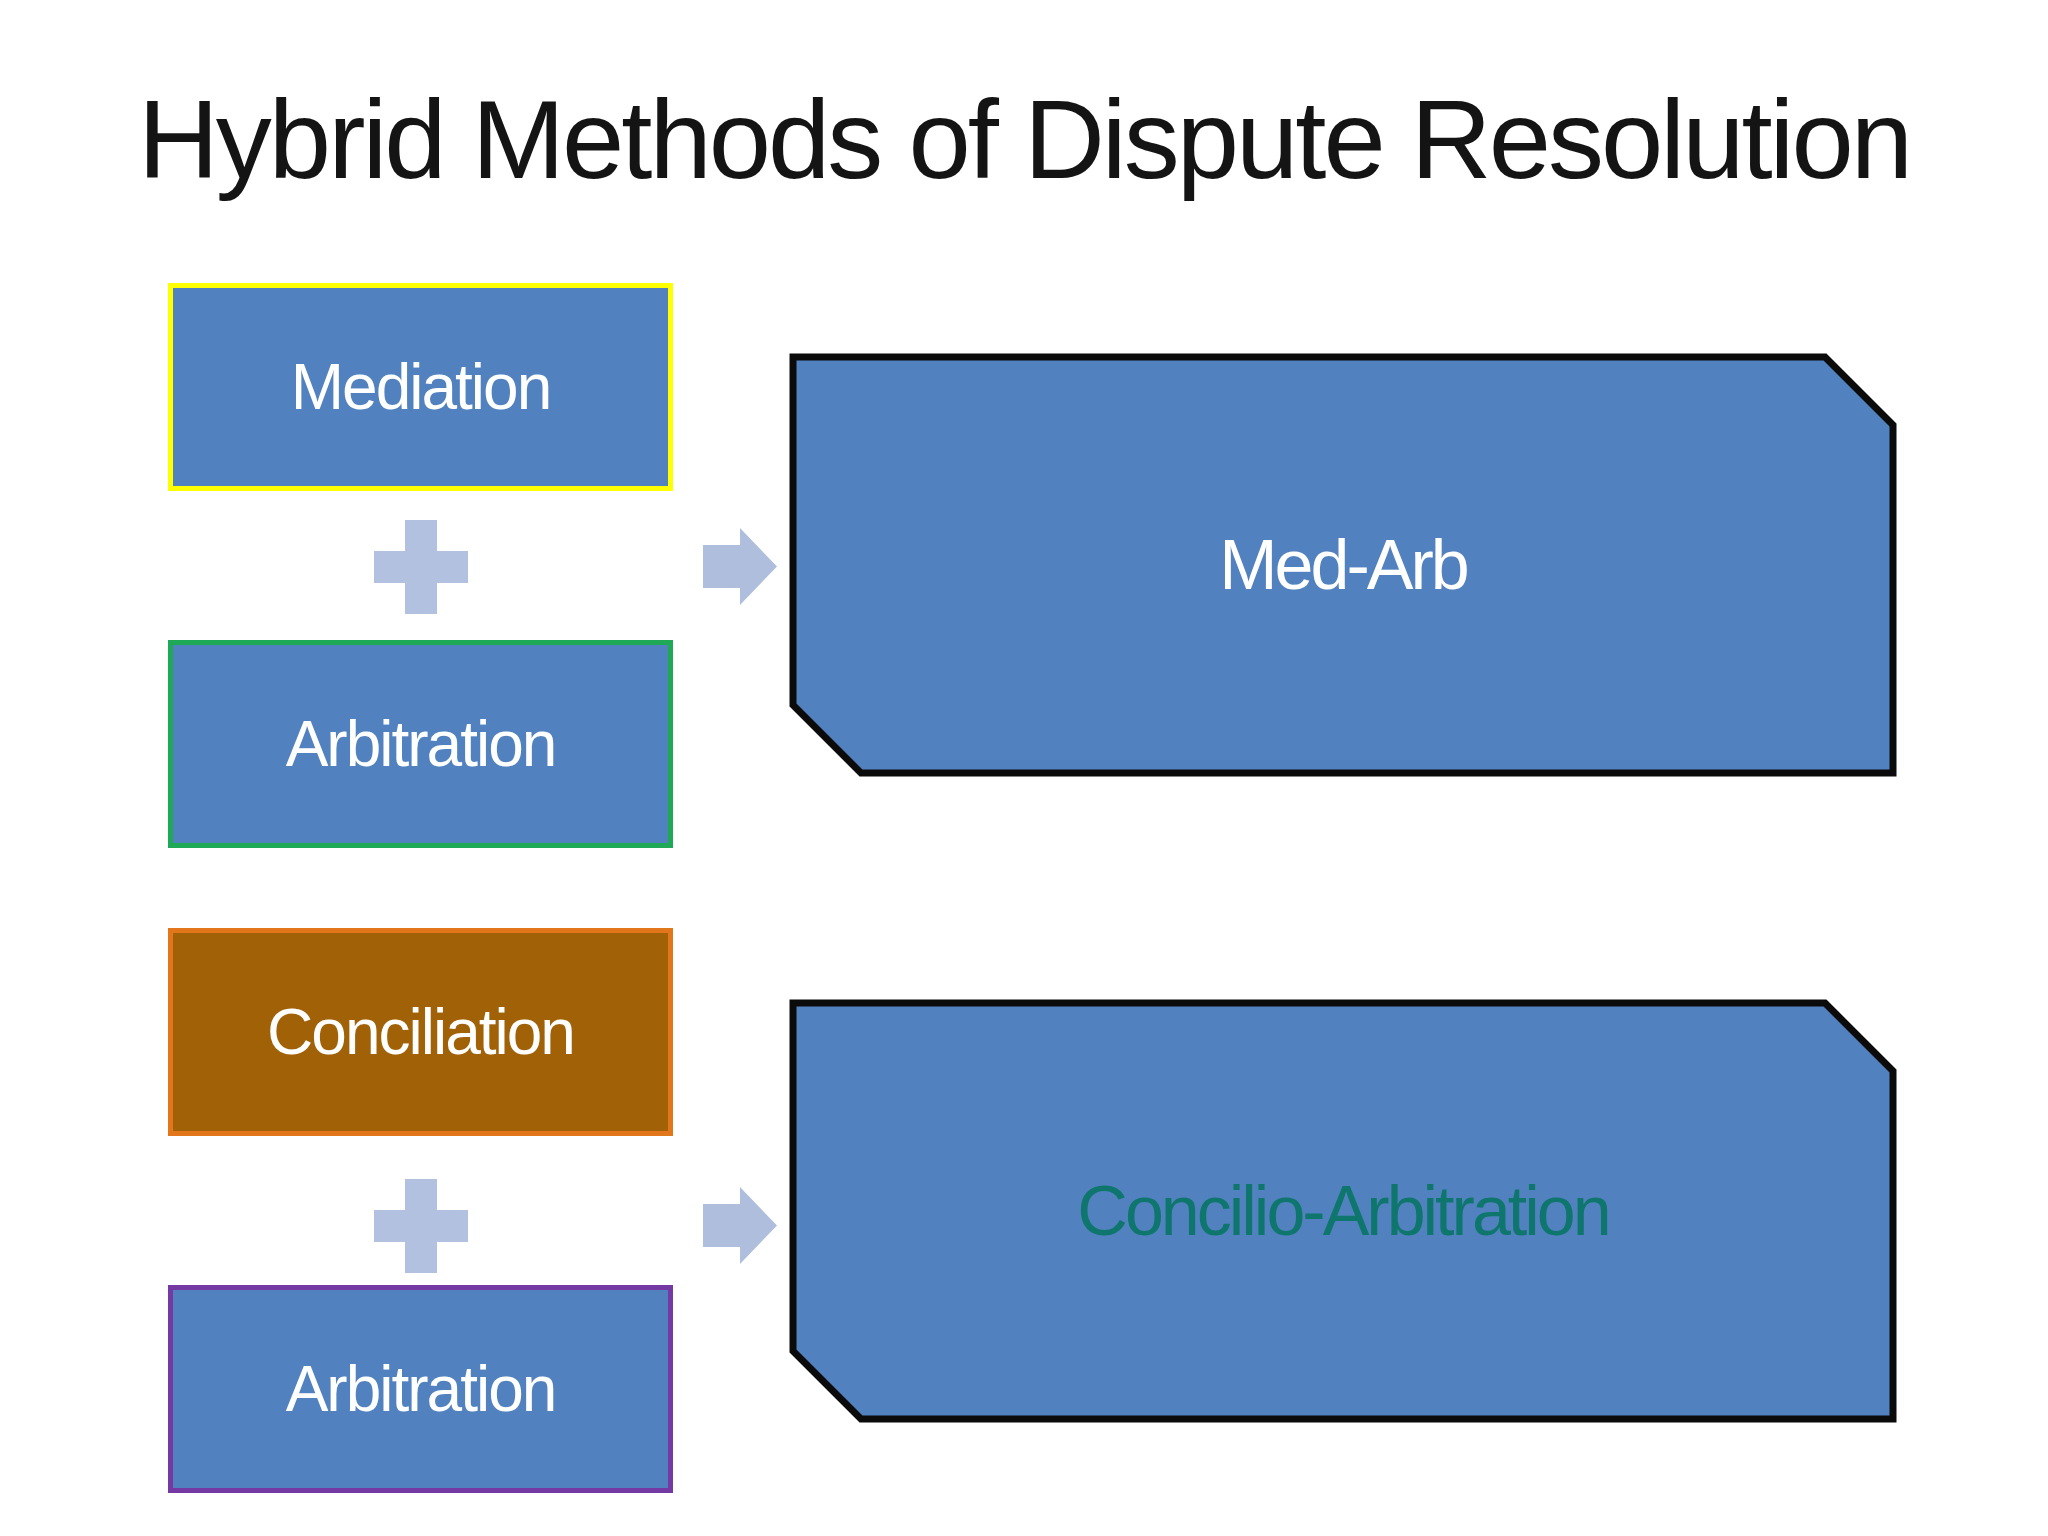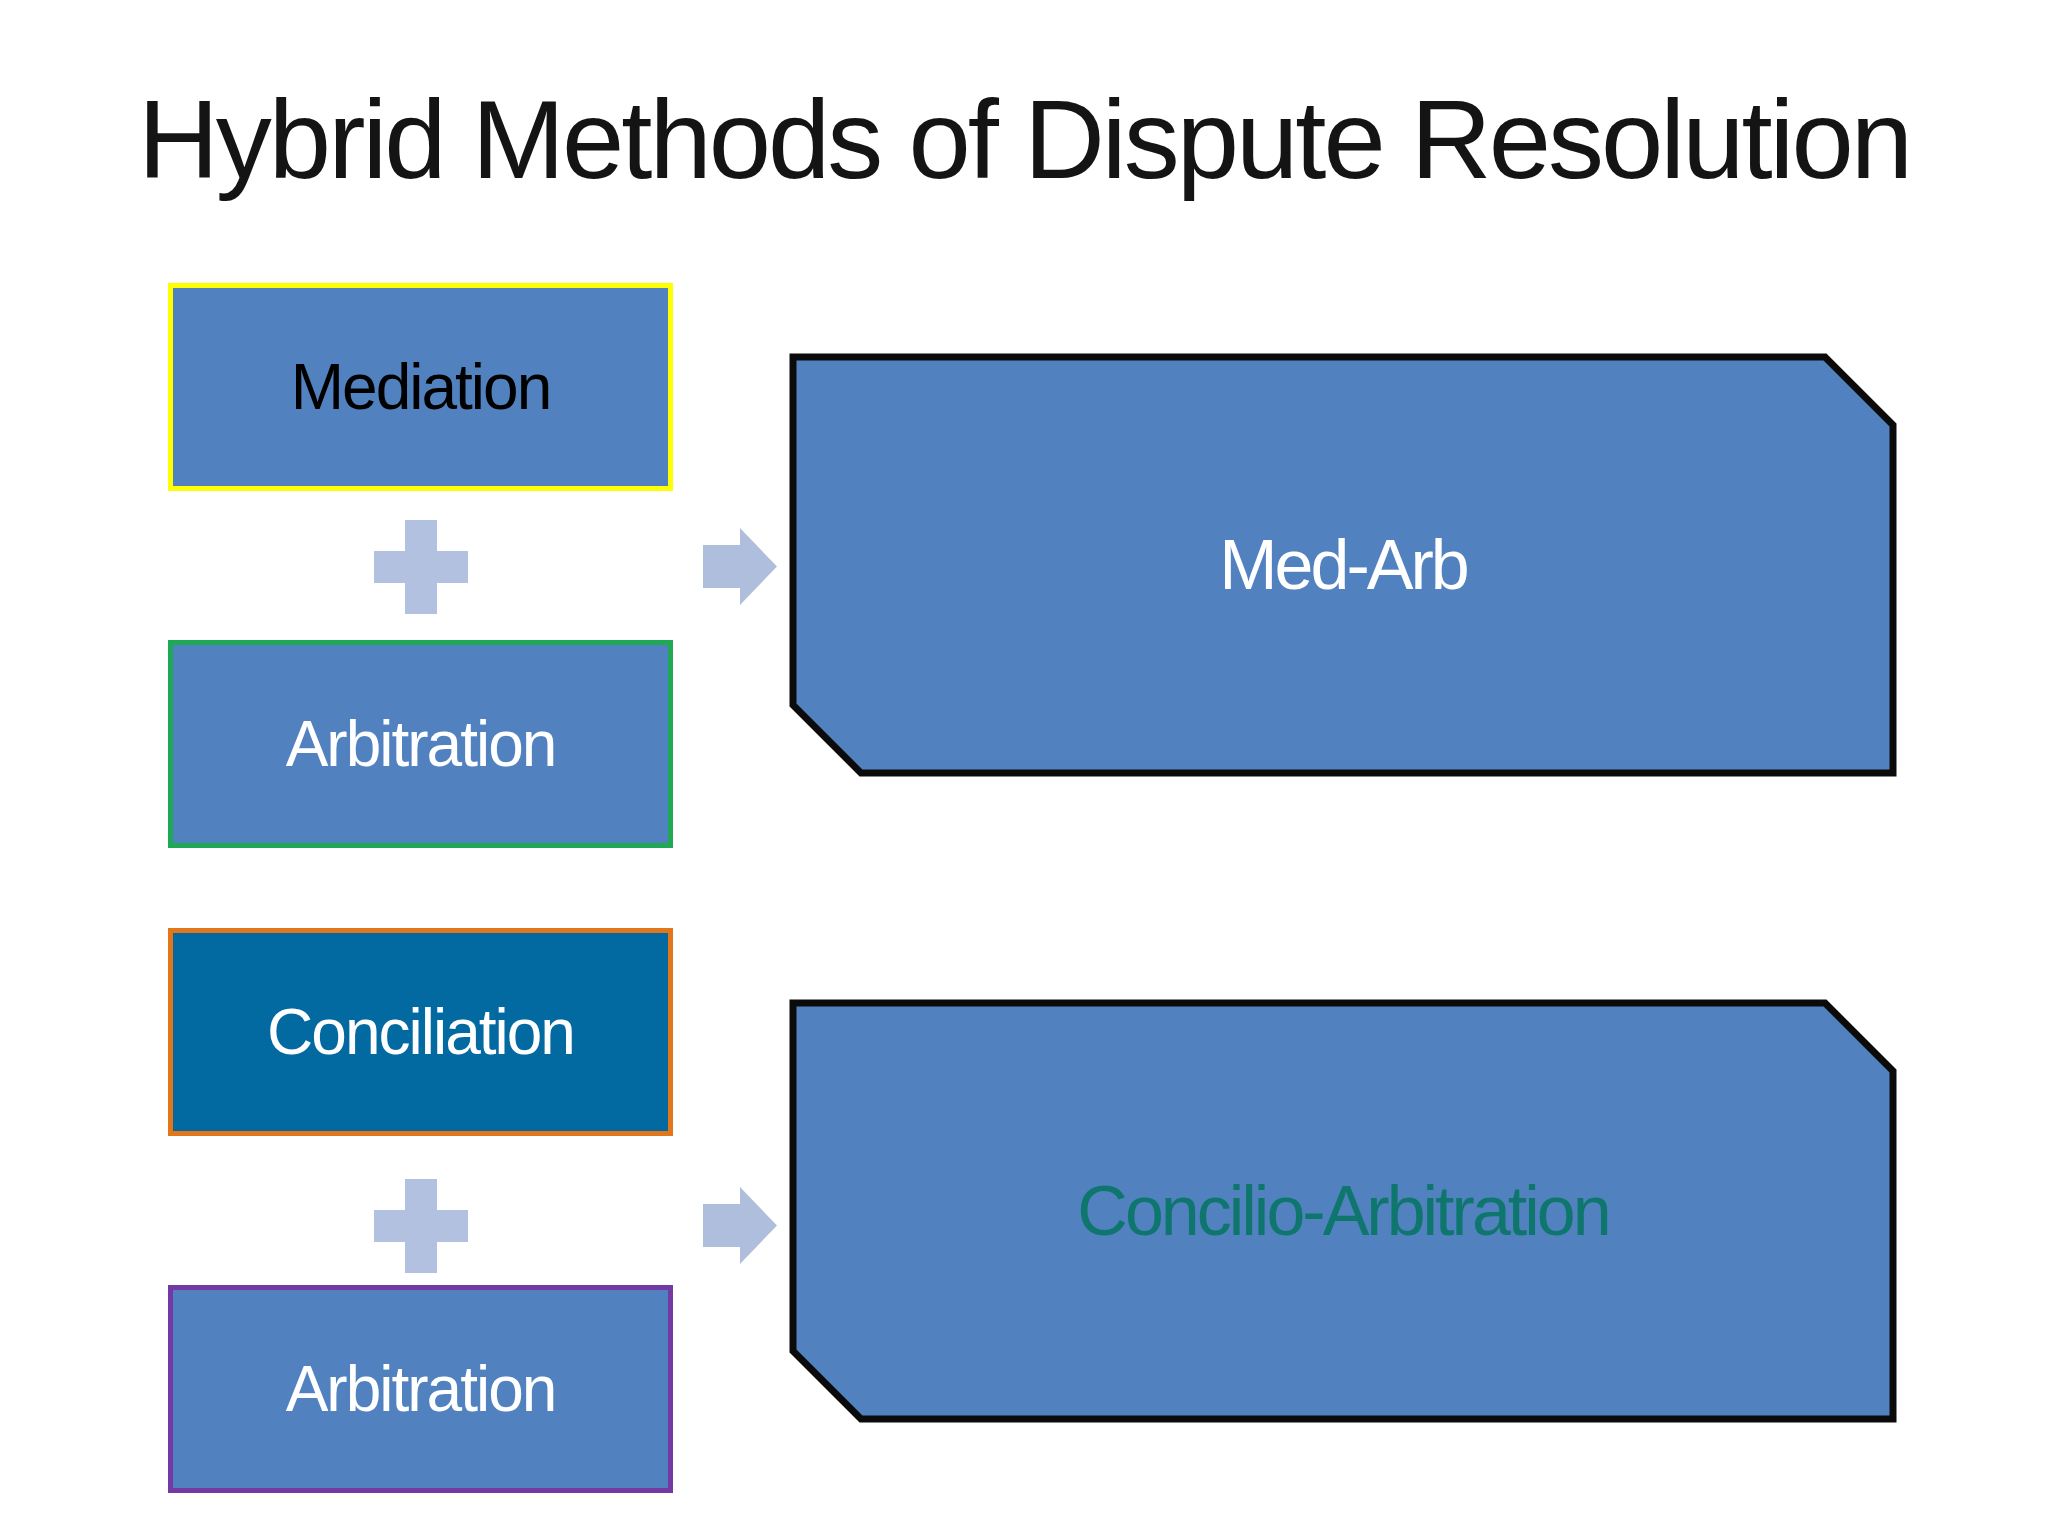--- a/index.html
+++ b/index.html
@@ -94,41 +94,41 @@
   .pos-rlabel-2 { top: 1003px; }
 </style>
 </head>
 <body>
 
 <div class="stage" style="background-color: rgb(255, 255, 255); border-radius: 26px;">
 
   <h1 class="slide-title" style="color: rgb(20, 20, 20);">Hybrid Methods of Dispute Resolution</h1>
 
   <div class="input-box pos-box-1" style="border-color: rgb(255, 255, 0); background-color: rgb(81, 130, 191);">
-    <span style="color: #000000;">Mediation</span>
+    <span style="color: #ffffff;">Mediation</span>
   </div>
 
   <svg class="plus pos-plus-1" viewBox="0 0 94 94">
     <polygon points="31,0 63,0 63,31 94,31 94,63 63,63 63,94 31,94 31,63 0,63 0,31 31,31" fill="#B3C1E0"></polygon>
   </svg>
 
   <div class="input-box pos-box-2" style="border-color: rgb(31, 168, 85); background-color: rgb(81, 130, 191);">
     <span style="color: rgb(255, 255, 255);">Arbitration</span>
   </div>
 
   <svg class="arrow pos-arrow-1" viewBox="0 0 74 77">
     <polygon points="0,17 37,17 37,0 74,38.5 37,77 37,60 0,60" fill="#AFBEDC"></polygon>
   </svg>
 
   <svg class="result-shape pos-result-1" viewBox="0 0 1108 424">
     <polygon points="4,4 1036,4 1104,72 1104,420 72,420 4,352" stroke-width="7" stroke-linejoin="miter" fill="#5182BF" style="stroke: rgb(11, 11, 11);"></polygon>
   </svg>
   <div class="result-label pos-rlabel-1" style="color: rgb(255, 255, 255);">Med-Arb</div>
 
-  <div class="input-box pos-box-3" style="border-color: rgb(226, 118, 27); background-color: #0369a1;">
+  <div class="input-box pos-box-3" style="border-color: rgb(226, 118, 27); background-color: #a16207;">
     <span style="color: rgb(255, 255, 255);">Conciliation</span>
   </div>
 
   <svg class="plus pos-plus-2" viewBox="0 0 94 94">
     <polygon points="31,0 63,0 63,31 94,31 94,63 63,63 63,94 31,94 31,63 0,63 0,31 31,31" fill="#B3C1E0"></polygon>
   </svg>
 
   <div class="input-box pos-box-4" style="border-color: rgb(117, 57, 163); background-color: rgb(81, 130, 191);">
     <span style="color: rgb(255, 255, 255);">Arbitration</span>
   </div>

